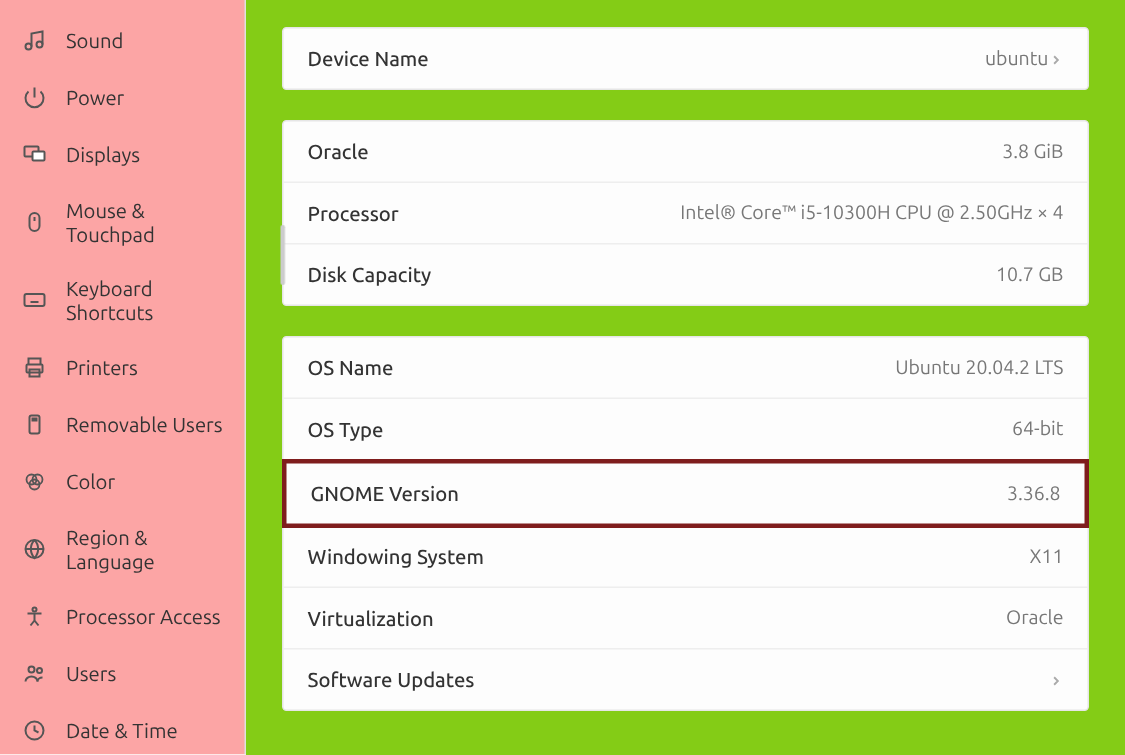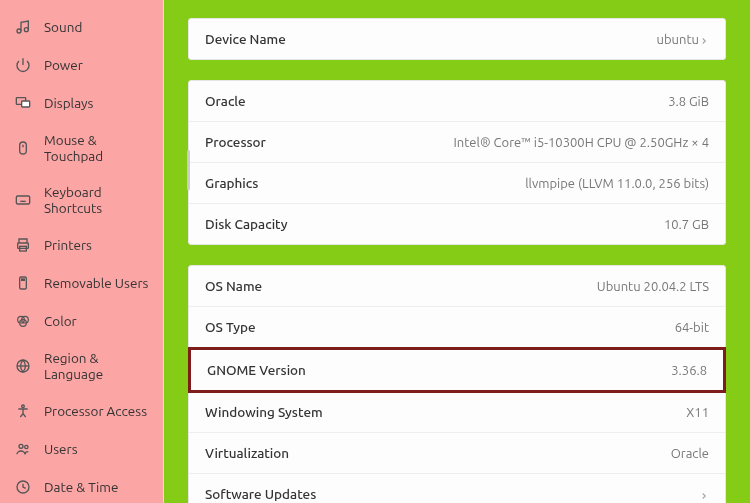--- a/index.html
+++ b/index.html
@@ -241,24 +241,20 @@
   <div class="panel">
     <div class="row">
       <span class="key">Oracle</span>
       <span class="val">3.8 GiB</span>
     </div>
     <div class="row">
       <span class="key">Processor</span>
       <span class="val">Intel® Core™ i5-10300H CPU @ 2.50GHz × 4</span>
     </div>
     <div class="row">
-      <span class="key">Graphics</span>
-      <span class="val">llvmpipe (LLVM 11.0.0, 256 bits)</span>
-    </div>
-    <div class="row">
       <span class="key">Disk Capacity</span>
       <span class="val">10.7 GB</span>
     </div>
   </div>
 
   <div class="panel">
     <div class="row">
       <span class="key">OS Name</span>
       <span class="val">Ubuntu 20.04.2 LTS</span>
     </div>

